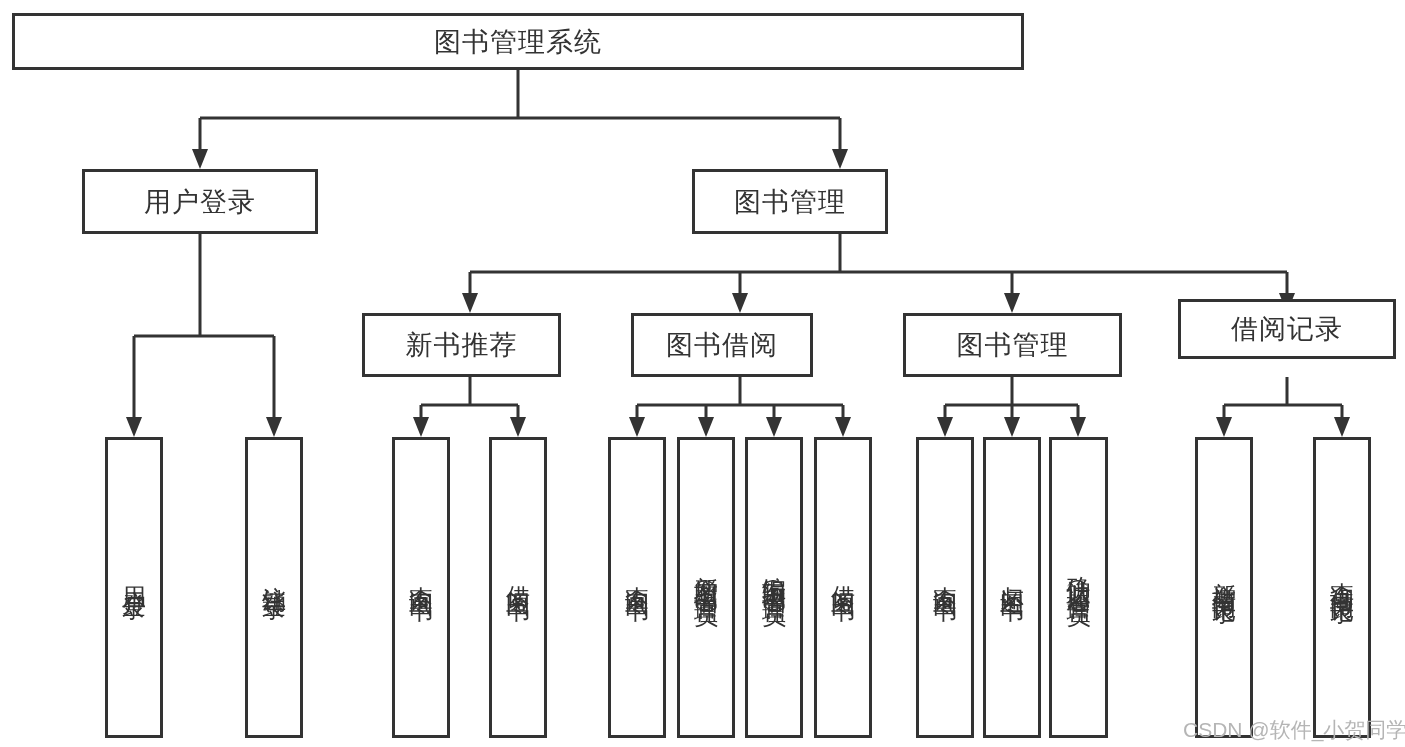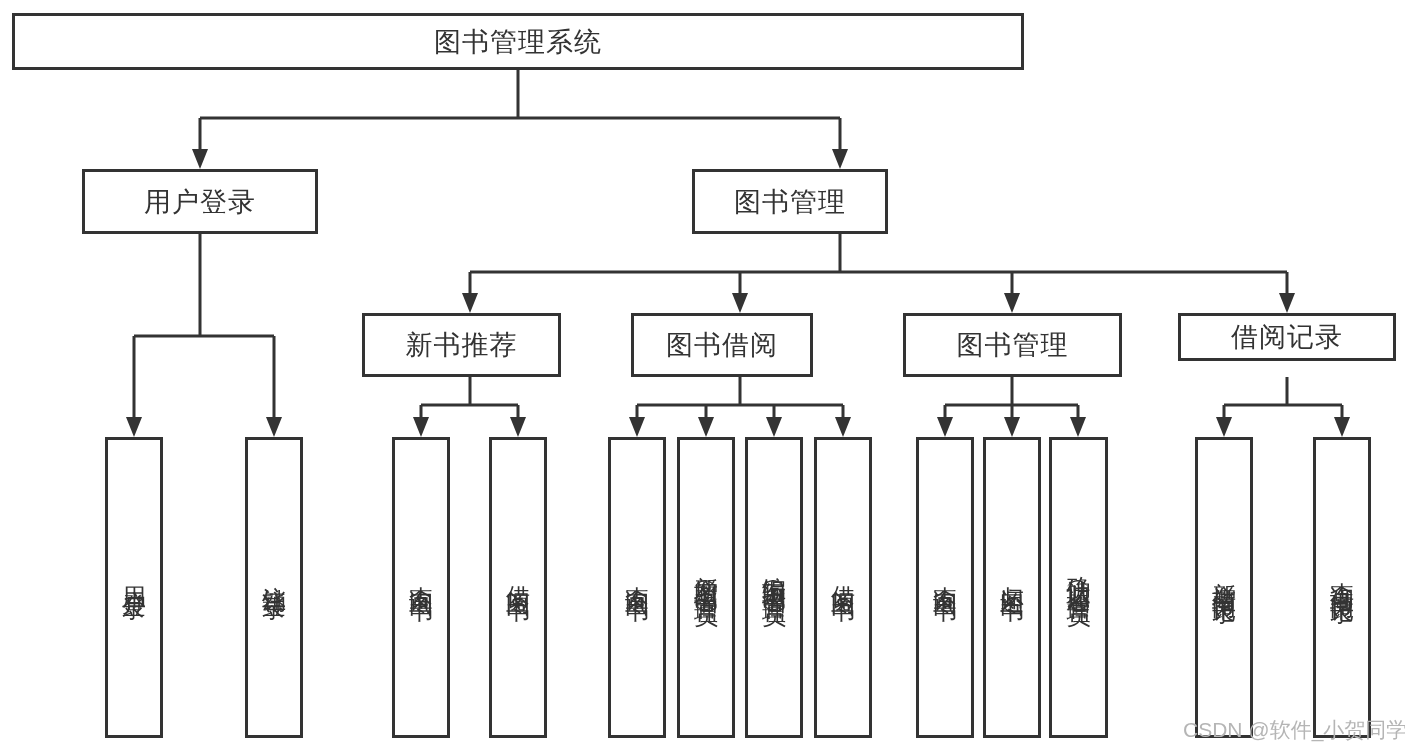--- a/index.html
+++ b/index.html
@@ -108,21 +108,21 @@
 
   <div class="box" style="left:362px;top:313px;width:199px;height:64px">
     <span class="lbl">新书推荐</span>
   </div>
   <div class="box" style="left:631px;top:313px;width:182px;height:64px">
     <span class="lbl">图书借阅</span>
   </div>
   <div class="box" style="left:903px;top:313px;width:219px;height:64px">
     <span class="lbl">图书管理</span>
   </div>
-  <div class="box" style="left:1178px;top:313px;width:218px;height:48px">
+  <div class="box" style="left:1178px;top:299px;width:218px;height:60px">
     <span class="lbl">借阅记录</span>
   </div>
 
   <div class="box vbox" style="left:105px;top:437px;width:58px;height:301px">
     <span class="lbl">用户登录</span>
   </div>
   <div class="box vbox" style="left:245px;top:437px;width:58px;height:301px">
     <span class="lbl">注销登录</span>
   </div>
 

